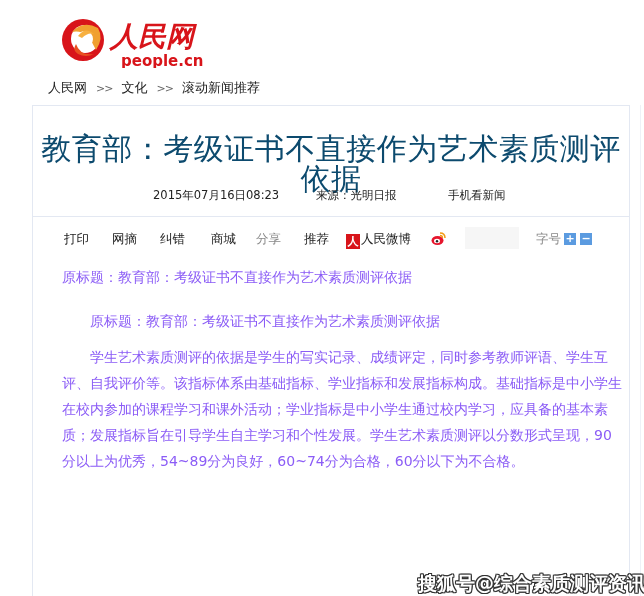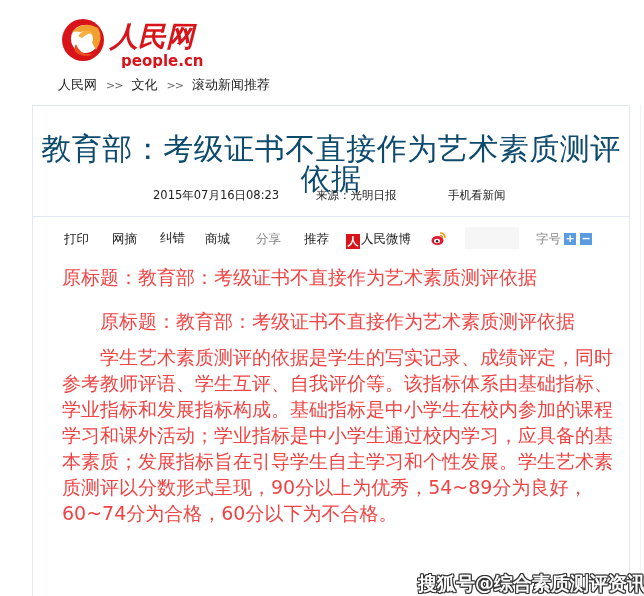--- a/index.html
+++ b/index.html
@@ -16,26 +16,26 @@
   .logo {
     position: absolute;
     left: 58px;
     top: 12px;
     width: 200px;
     height: 56px;
   }
   .logo svg { display: block; }
   .breadcrumb {
     position: absolute;
-    left: 58px;
+    left: 48px;
     top: 75px;
     font-size: 13px;
     color: #222;
     white-space: nowrap;
-    line-height: 20px;
+    line-height: 26px;
   }
   .breadcrumb a { color: #222; text-decoration: none; cursor: pointer; }
   .breadcrumb .sep { color: #666; margin: 0 9px; font-size: 11px; letter-spacing: -1px; }
 
   .article-box {
     position: absolute;
     left: 32px;
     top: 105px;
     width: 598px;
     height: 520px;
@@ -141,22 +141,22 @@
     text-align: center;
     cursor: pointer;
     font-weight: bold;
   }
 
   .body-text {
     position: absolute;
     left: 29px;
     top: 158px;
     width: 560px;
-    font-size: 19px;
-    color: #ef4444;
+    font-size: 14px;
+    color: #8b5cf6;
     line-height: 26px;
   }
   .body-text p {
     margin: 0;
   }
   .orig-title-first {
     margin-bottom: 18px !important;
   }
   .indent { text-indent: 2em; }
   .para-gap { margin-top: 10px !important; }
@@ -206,22 +206,22 @@
     <span class="date">2015年07月16日08:23</span>
     <span class="source"><span>来源：</span><a>光明日报</a></span>
     <a class="mobile">手机看新闻</a>
   </div>
 
   <div class="divider"></div>
 
   <div class="toolbar">
     <span class="tb" style="left:31px;">打印</span>
     <span class="tb" style="left:79px;">网摘</span>
-    <span class="tb" style="left:127px;font-family:Liberation Mono, monospace;">纠错</span>
-    <span class="tb" style="left:172px;">商城</span>
+    <span class="tb" style="left:127px;">纠错</span>
+    <span class="tb" style="left:178px;">商城</span>
     <span class="tb gray" style="left:223px;">分享</span>
     <span class="tb" style="left:271px;">推荐</span>
     <span class="tb" style="left:313px;"><span class="weibo-logo">人</span><span>人民微博</span></span>
     <span class="sina-icon" style="left:398px;">
       <svg width="15" height="15" viewBox="0 0 15 15">
         <rect x="0" y="0" width="15" height="15" fill="#fff"></rect>
         <ellipse cx="6.5" cy="9.5" rx="6" ry="4.5" fill="#e6162d"></ellipse>
         <ellipse cx="6" cy="10" rx="3" ry="2.2" fill="#fff"></ellipse>
         <circle cx="6" cy="10.2" r="1.2" fill="#222"></circle>
         <path d="M9 2 Q14 2 14 7" stroke="#f29b14" stroke-width="1.5" fill="none"></path>

